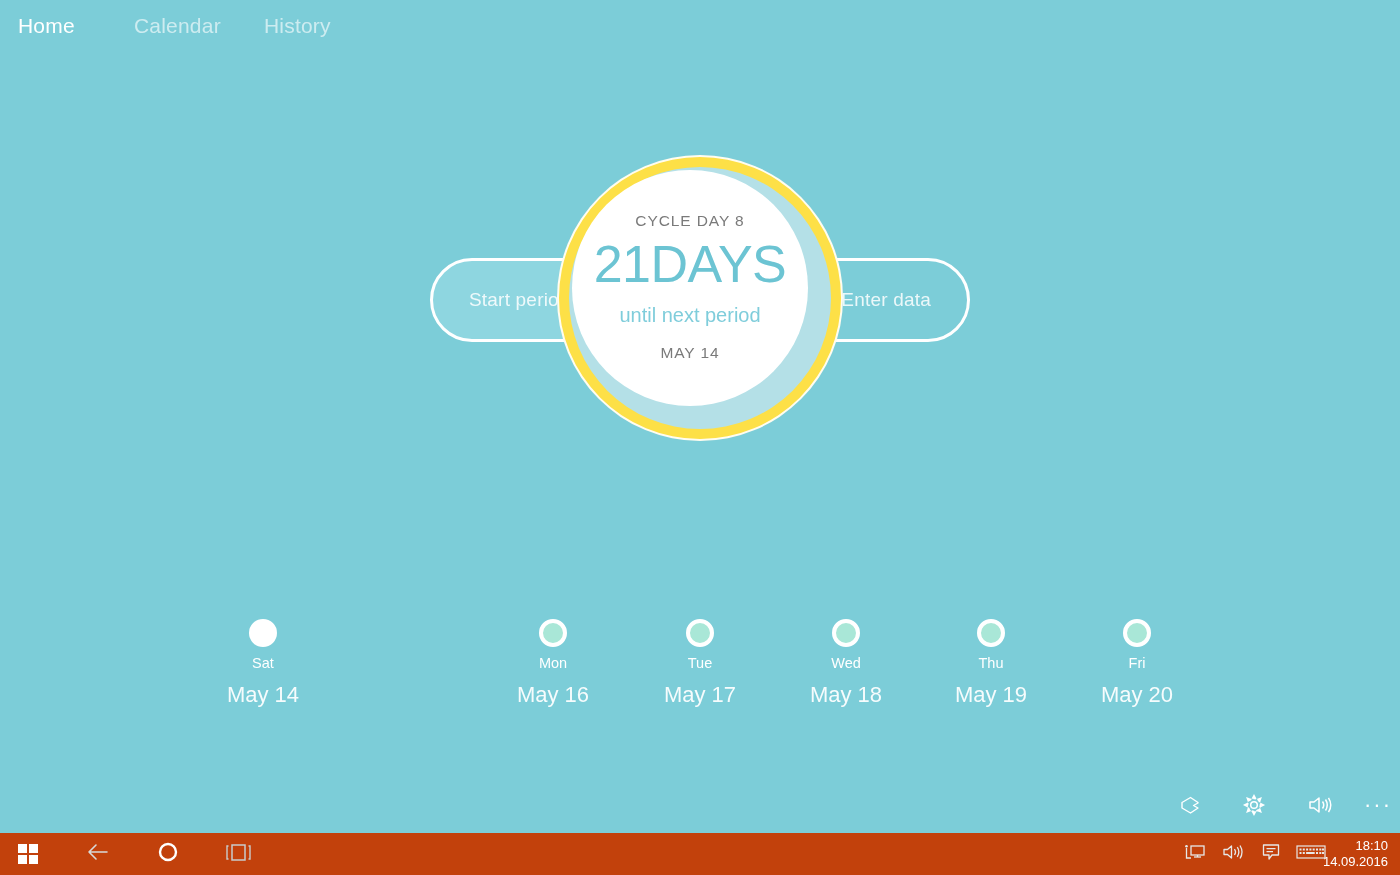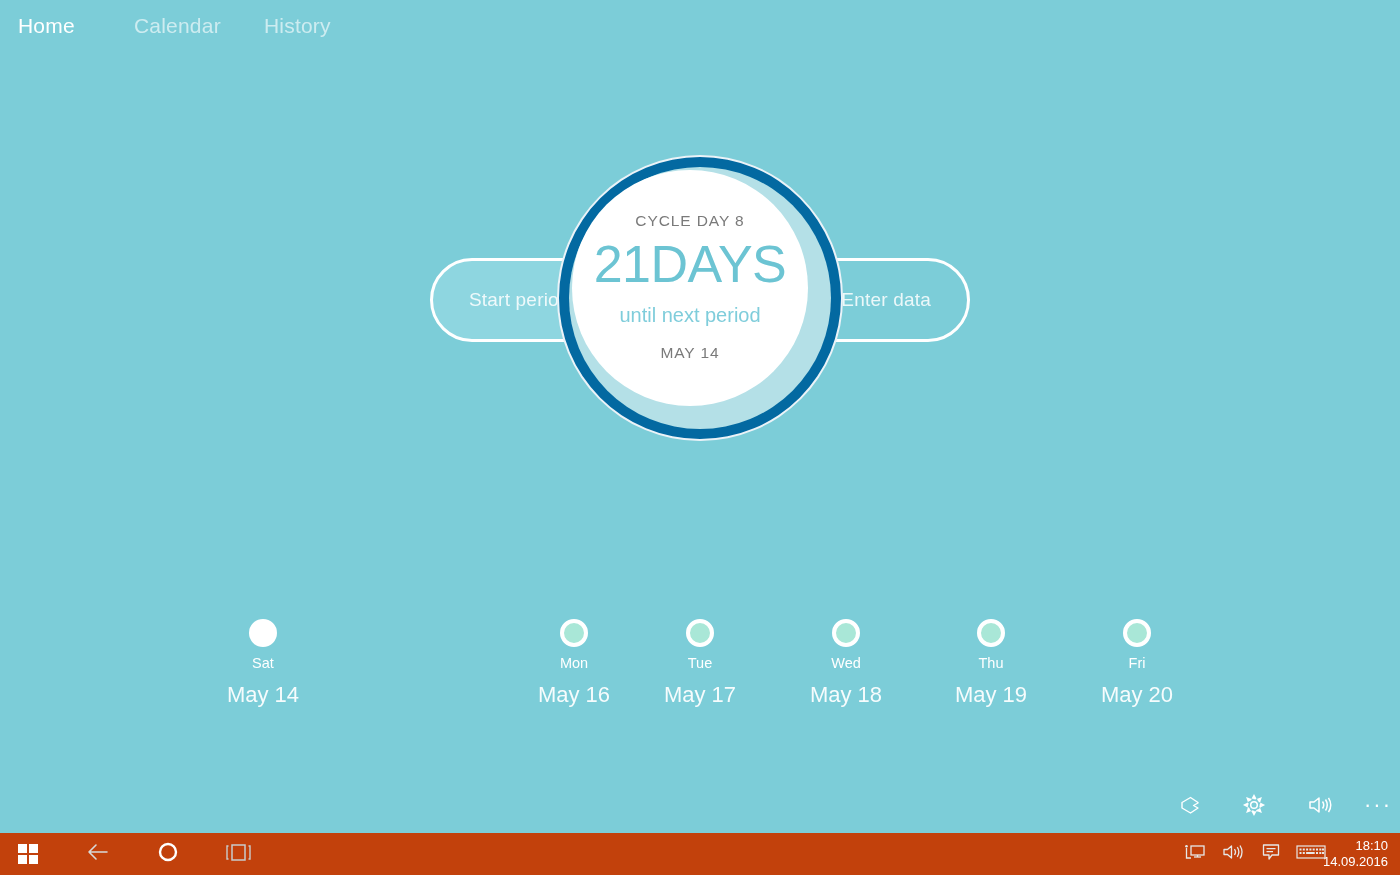--- a/index.html
+++ b/index.html
@@ -67,21 +67,21 @@
   #pill-start span { margin-left:16px; }
   #pill-enter span { margin-right:14px; }
 
   
   #ring-outer {
     position:absolute;
     left:557px; top:5px;
     width:286px; height:286px;
     border-radius:50%;
     border:2px solid rgba(255,255,255,0.92);
-    background:#0369a1;
+    background:#fde047;
     z-index:3;
   }
   
   #ring-halo {
     position:absolute;
     left:10px; top:10px;
     width:262px; height:262px;
     border-radius:50%;
     background:#b4e0e7;
     z-index:1;
@@ -237,21 +237,21 @@
 
   <div id="week">
 
     <div class="day-col" style="left:193px">
       <div class="dot"></div>
       <div class="dow">Sat</div>
       <div class="dlabel">May 14</div>
     </div>
 
 
-    <div class="day-col" style="left:504px">
+    <div class="day-col" style="left:483px">
       <div class="dot ring"></div>
       <div class="dow">Mon</div>
       <div class="dlabel">May 16</div>
     </div>
 
     <div class="day-col" style="left:630px">
       <div class="dot ring"></div>
       <div class="dow">Tue</div>
       <div class="dlabel">May 17</div>
     </div>

